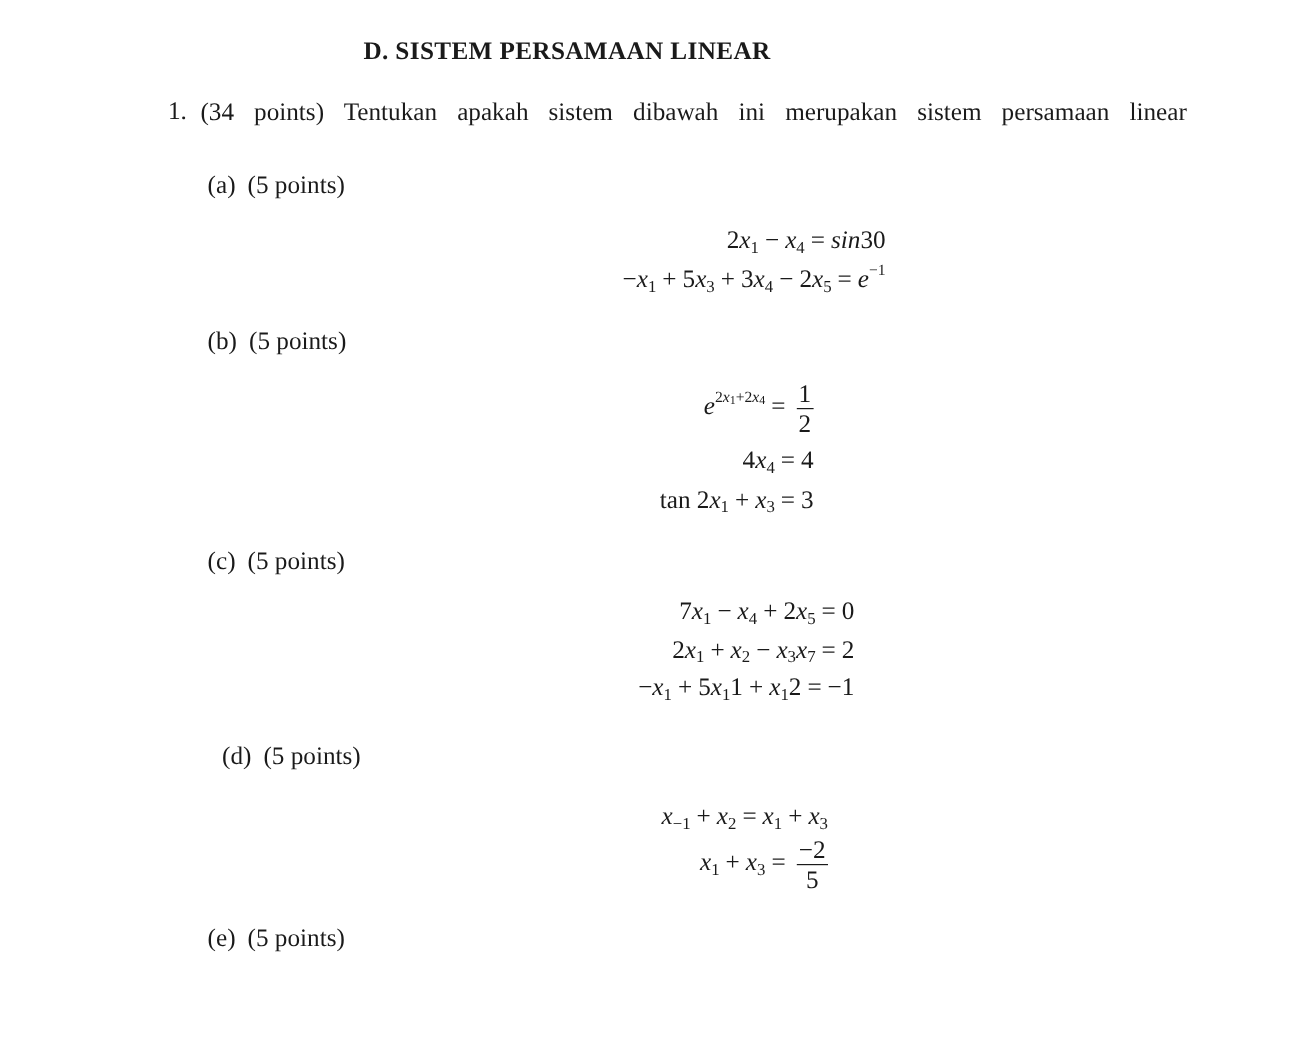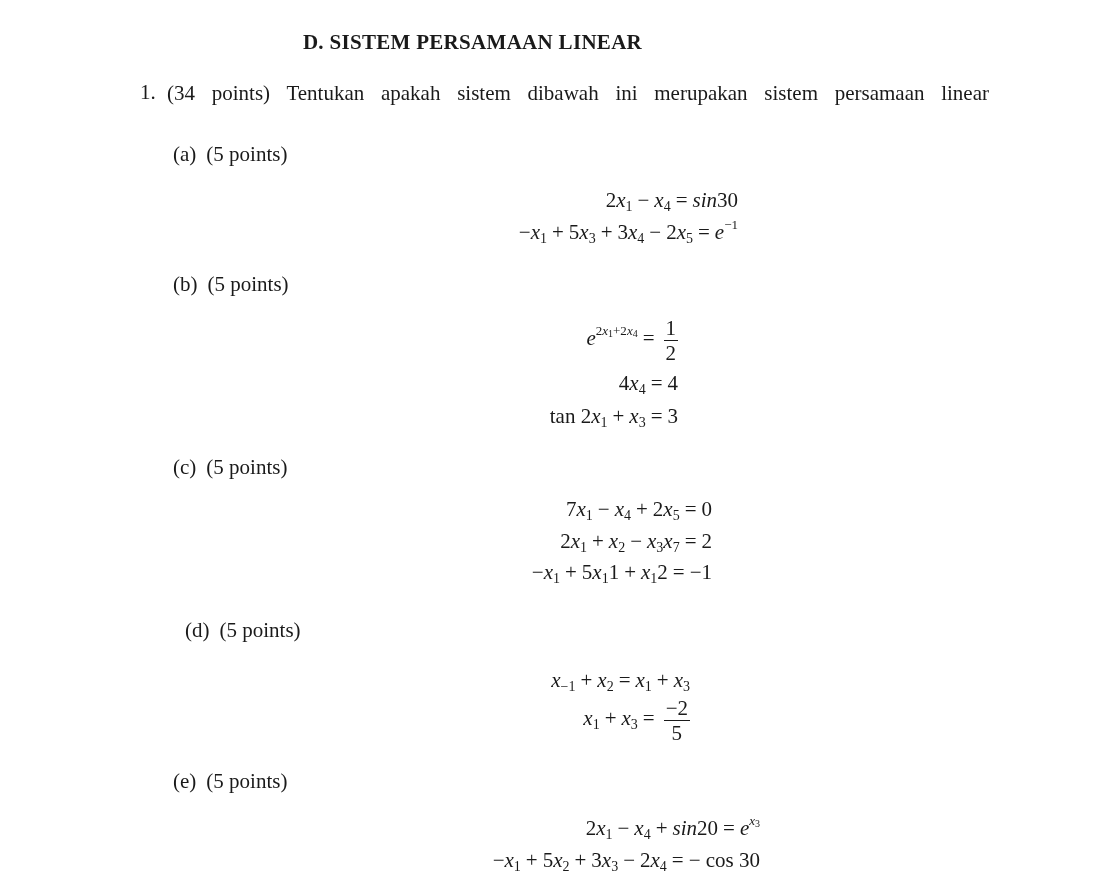--- a/index.html
+++ b/index.html
@@ -81,15 +81,13 @@
 </div>
 <div class="eq-block" style="left:500px; top:668px; width:190px; height:84px;">
   <div class="eq-row" style="top:0;"><i class="v">x</i><sub>−1</sub><span class="op">+</span><i class="v">x</i><sub>2</sub><span class="op">=</span><i class="v">x</i><sub>1</sub><span class="op">+</span><i class="v">x</i><sub>3</sub></div>
   <div class="eq-row" style="top:28px;margin-left:25px;"><i class="v">x</i><sub>1</sub><span class="op">+</span><i class="v">x</i><sub>3</sub><span class="op">=</span><span class="frac"><span class="num">−2</span><span class="den">5</span></span></div>
 </div>
 
 <div class="part-label" style="top:769px;">
   <span>(e)</span><span class="pts">(5 points)</span>
 </div>
 <div class="eq-block" style="left:430px; top:816px; width:330px; height:64px;">
-  <div class="eq-row" style="top:0;">2<i class="v">x</i><sub>1</sub><span class="op">−</span><i class="v">x</i><sub>4</sub><span class="op">+</span><i class="v">sin</i>20<span class="op">=</span><i class="v">e</i><sup><i class="v">x</i><sub style="font-size:10px;vertical-align:-2px;">3</sub></sup></div>
-  <div class="eq-row" style="top:32px;">−<i class="v">x</i><sub>1</sub><span class="op">+</span>5<i class="v">x</i><sub>2</sub><span class="op">+</span>3<i class="v">x</i><sub>3</sub><span class="op">−</span>2<i class="v">x</i><sub>4</sub><span class="op">=</span>− cos 30</div>
 </div>
 
 </body></html>

